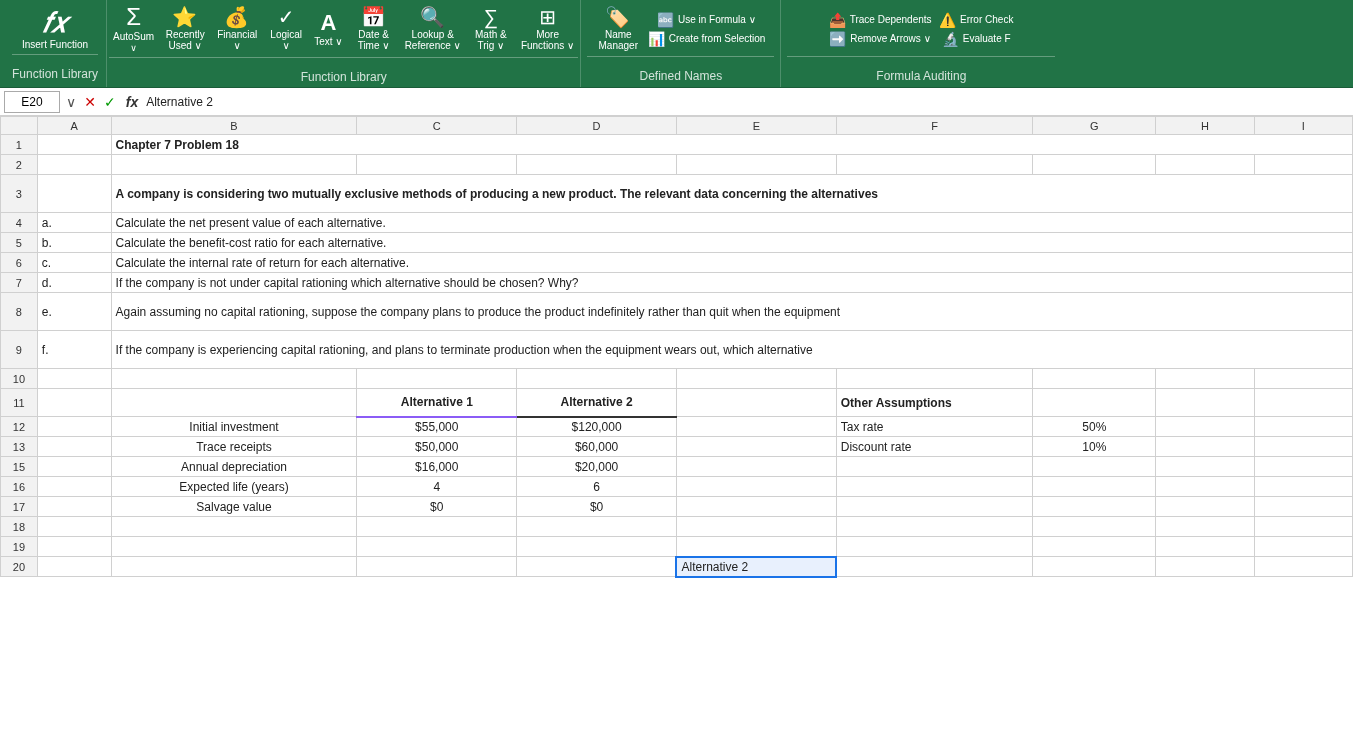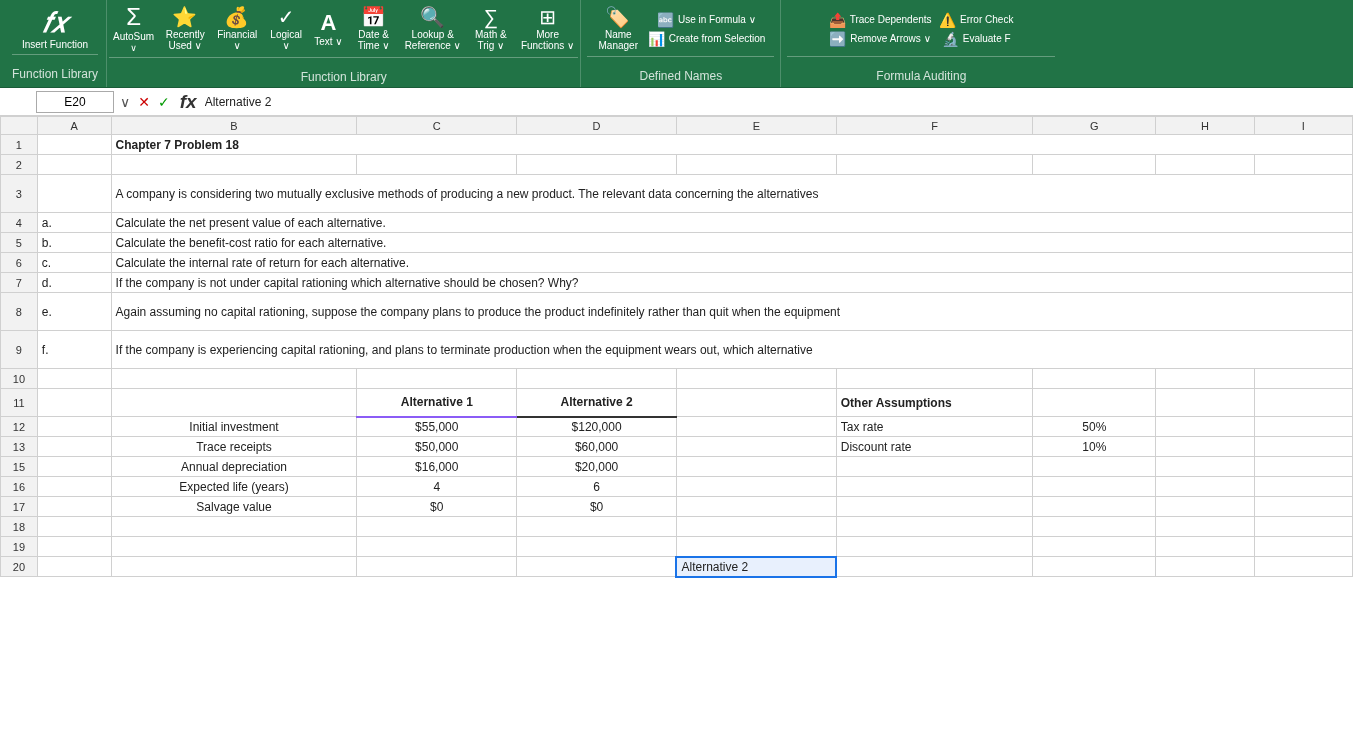--- a/index.html
+++ b/index.html
@@ -92,40 +92,39 @@
     .formula-bar {
       background: #fff;
       height: 28px;
       display: flex;
       align-items: center;
       border-bottom: 1px solid #d0d0d0;
       padding: 0 4px;
       gap: 4px;
     }
     .cell-ref {
-      width: 78px;
+      width: 56px;
       height: 22px;
       border: 1px solid #aaa;
       font-size: 12px;
       padding: 0 4px;
       text-align: center;
-      margin-left: 32px;
     }
     .formula-icons {
       display: flex;
       align-items: center;
       gap: 4px;
       color: #555;
       font-size: 14px;
     }
     .formula-icons span { cursor: pointer; padding: 0 2px; }
     .formula-fx {
       font-style: italic;
       font-weight: bold;
-      font-size: 19px;
+      font-size: 14px;
       color: #333;
       padding: 0 4px;
     }
     .formula-input {
       flex: 1;
       border: none;
       outline: none;
       font-size: 12px;
       color: #222;
     }
@@ -362,21 +361,21 @@
         <td class="cell"></td>
         <td class="cell"></td>
         <td class="cell"></td>
         <td class="cell"></td>
         <td class="cell"></td>
       </tr>
 
       <tr class="row-tall">
         <td class="row-num">3</td>
         <td class="cell"></td>
-        <td class="cell" colspan="8" style="overflow:visible;white-space:normal;">A company is considering two mutually exclusive methods of producing a new product.  The relevant data concerning the alternatives</td>
+        <td class="cell" colspan="8" style="overflow:visible;white-space:normal;font-weight:bold;">A company is considering two mutually exclusive methods of producing a new product.  The relevant data concerning the alternatives</td>
       </tr>
 
       <tr>
         <td class="row-num">4</td>
         <td class="cell">a.</td>
         <td class="cell" colspan="8">Calculate the net present value of each alternative.</td>
       </tr>
 
       <tr>
         <td class="row-num">5</td>

